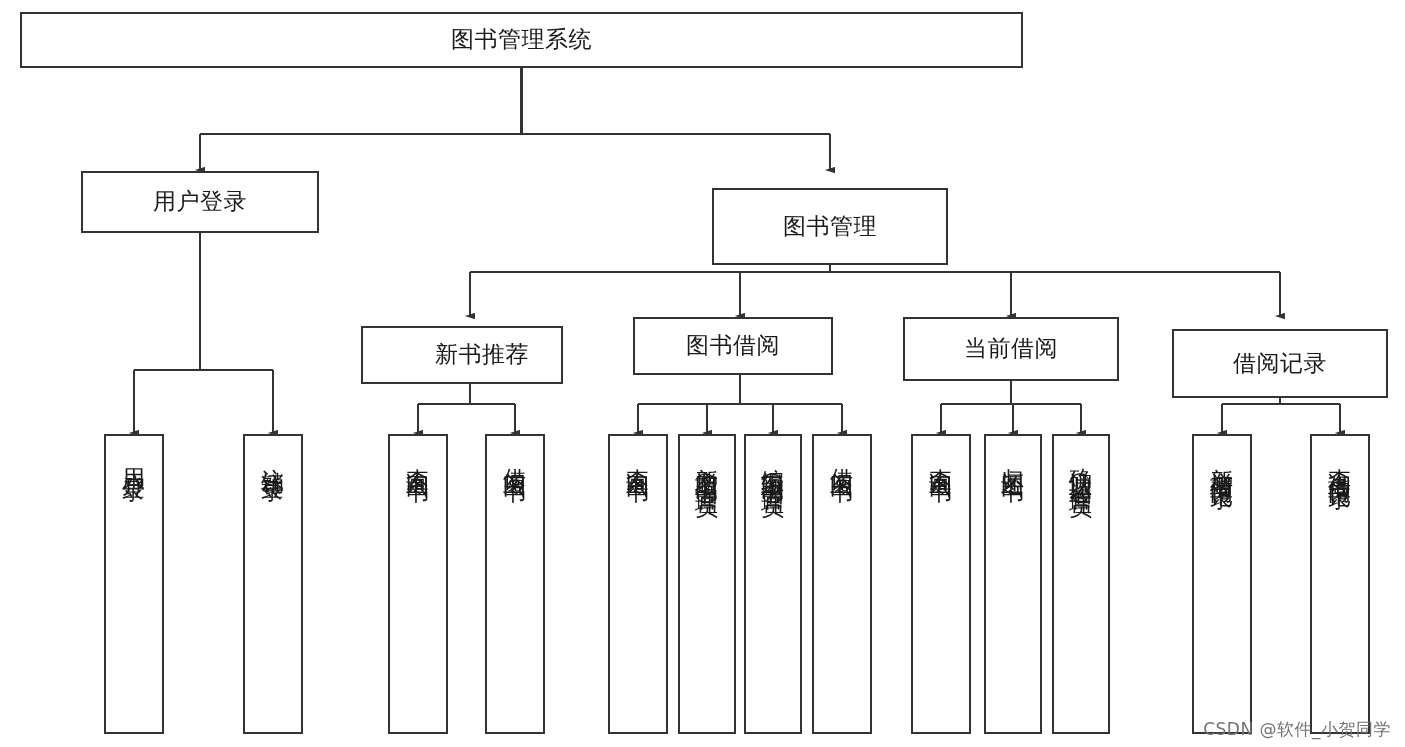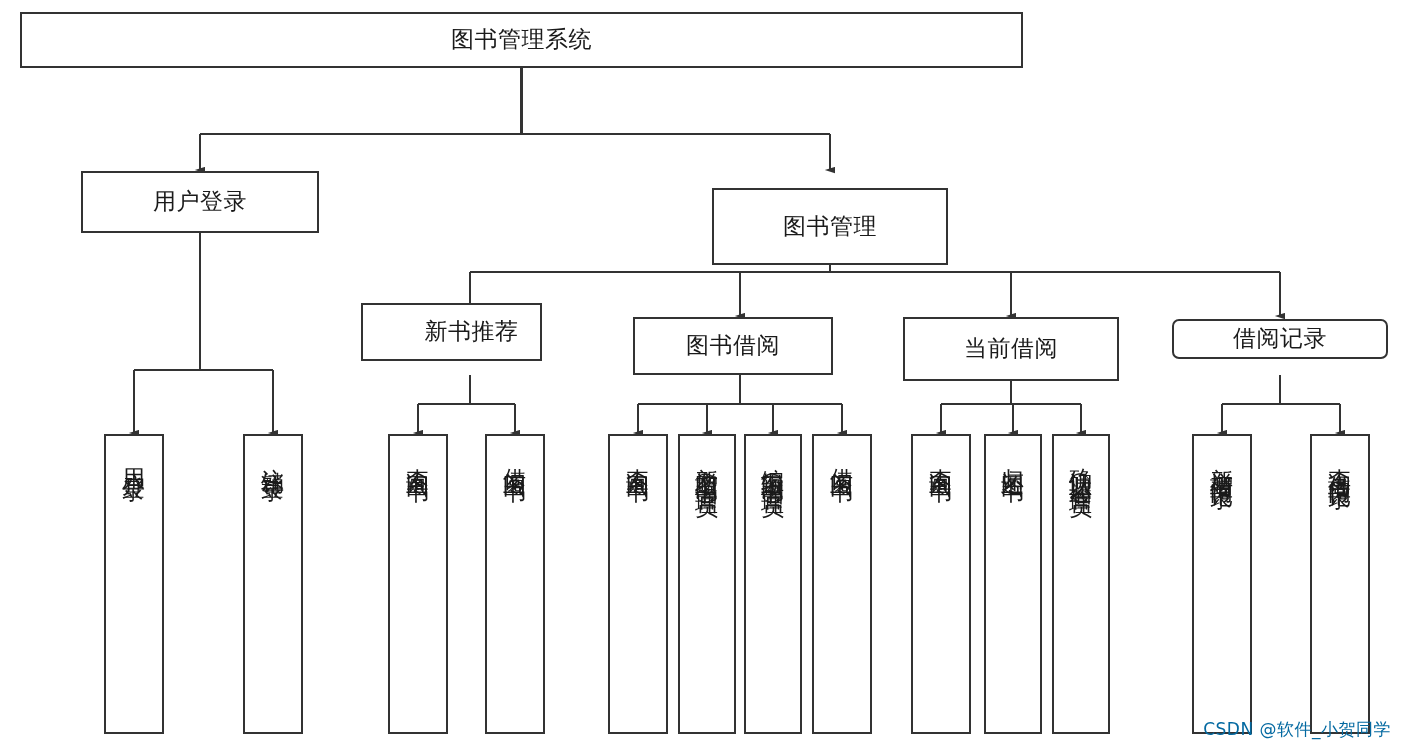--- a/index.html
+++ b/index.html
@@ -63,21 +63,21 @@
     font-size: 23px;
     line-height: 1.05;
     letter-spacing: 4px;
     white-space: nowrap;
   }
   #watermark {
     position: absolute;
     right: 14px;
     bottom: 6px;
     font-size: 17px;
-    color: #0369a1;
+    color: #737373;
     letter-spacing: 0.5px;
     white-space: nowrap;
     user-select: none;
     text-align: right;
   }
 </style>
 </head>
 <body>
 
 <div id="diagram-root">
@@ -128,30 +128,30 @@
   <div id="node-layer">
       <div class="node horiz root" style="left: 20px; top: 12px; width: 1003px; height: 56px;">
         <span class="node-label">图书管理系统</span>
       </div>
       <div class="node horiz" style="left: 81px; top: 171px; width: 238px; height: 62px;">
         <span class="node-label">用户登录</span>
       </div>
       <div class="node horiz" style="left: 712px; top: 171px; width: 236px; height: 77px; margin-top: 17px;">
         <span class="node-label">图书管理</span>
       </div>
-      <div class="node horiz" style="left: 361px; top: 303px; width: 181px; height: 58px; padding-left: 40px;">
+      <div class="node horiz" style="left: 361px; top: 326px; width: 202px; height: 58px; padding-left: 40px;">
         <span class="node-label">新书推荐</span>
       </div>
       <div class="node horiz" style="left: 633px; top: 317px; width: 200px; height: 58px;">
         <span class="node-label">图书借阅</span>
       </div>
       <div class="node horiz" style="left: 903px; top: 317px; width: 216px; height: 64px;">
         <span class="node-label">当前借阅</span>
       </div>
-      <div class="node horiz" style="left: 1172px; top: 319px; width: 216px; height: 40px; border-radius: 7px;">
+      <div class="node horiz" style="left: 1172px; top: 329px; width: 216px; height: 69px;">
         <span class="node-label">借阅记录</span>
       </div>
       <div class="node vert" style="left: 104px; top: 434px; width: 60px; height: 300px;">
         <span class="node-label">用户登录</span>
       </div>
       <div class="node vert" style="left: 243px; top: 434px; width: 60px; height: 300px;">
         <span class="node-label">注销登录</span>
       </div>
       <div class="node vert" style="left: 388px; top: 434px; width: 60px; height: 300px;">
         <span class="node-label">查询图书</span>

